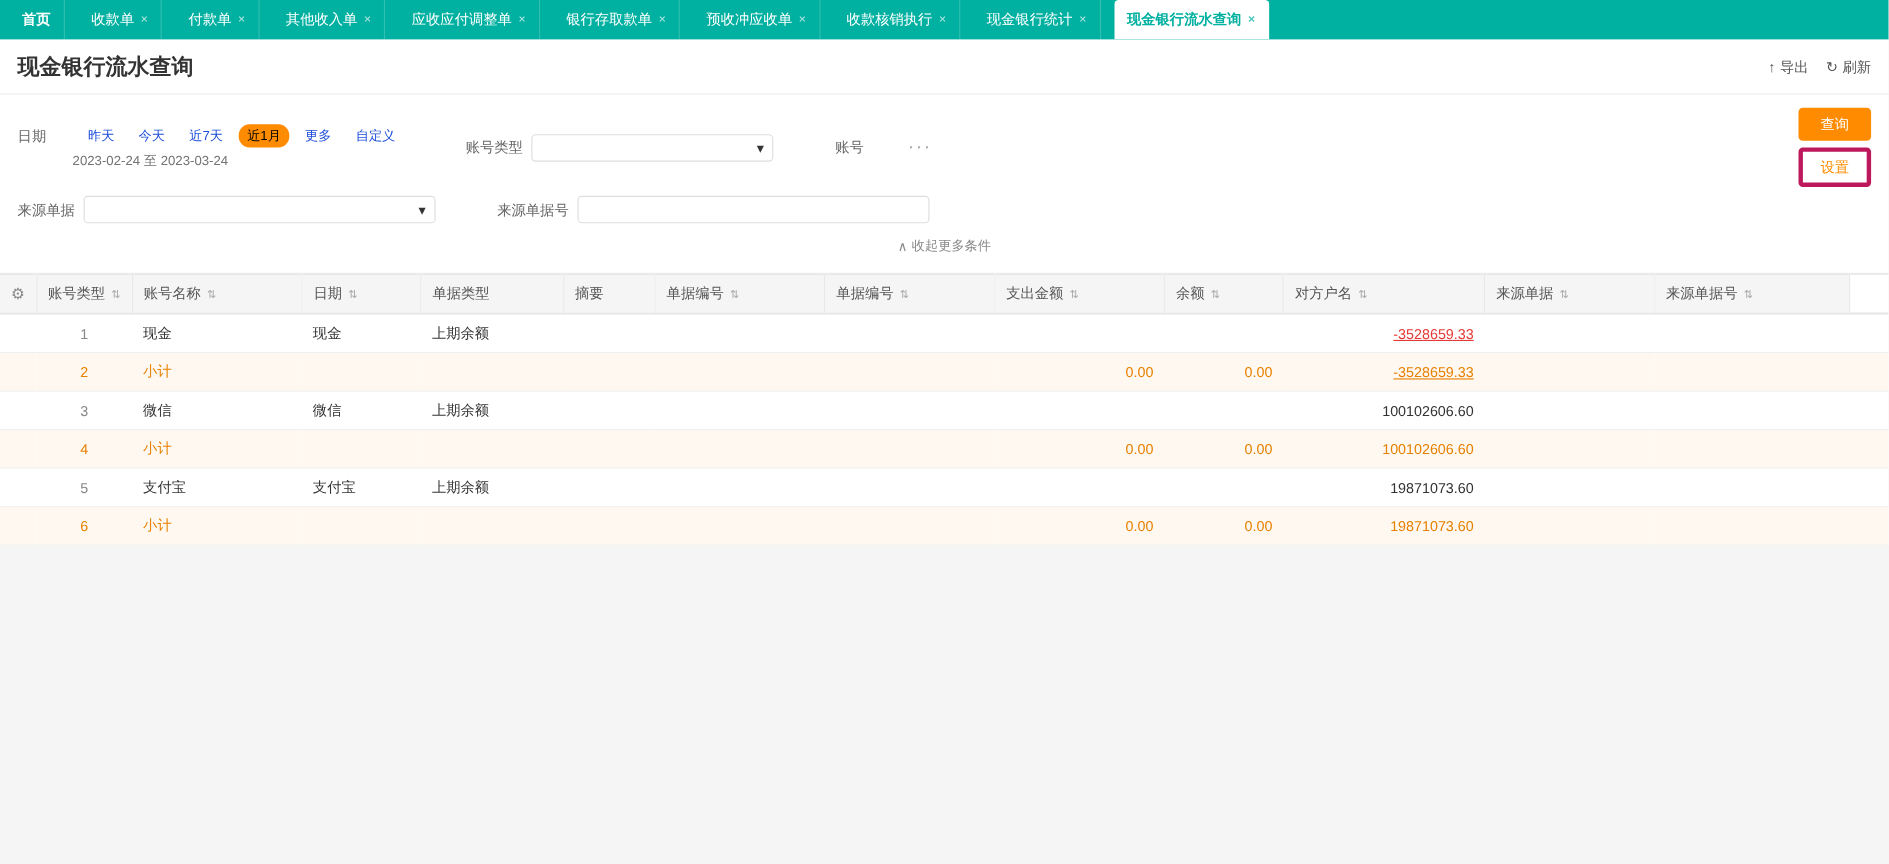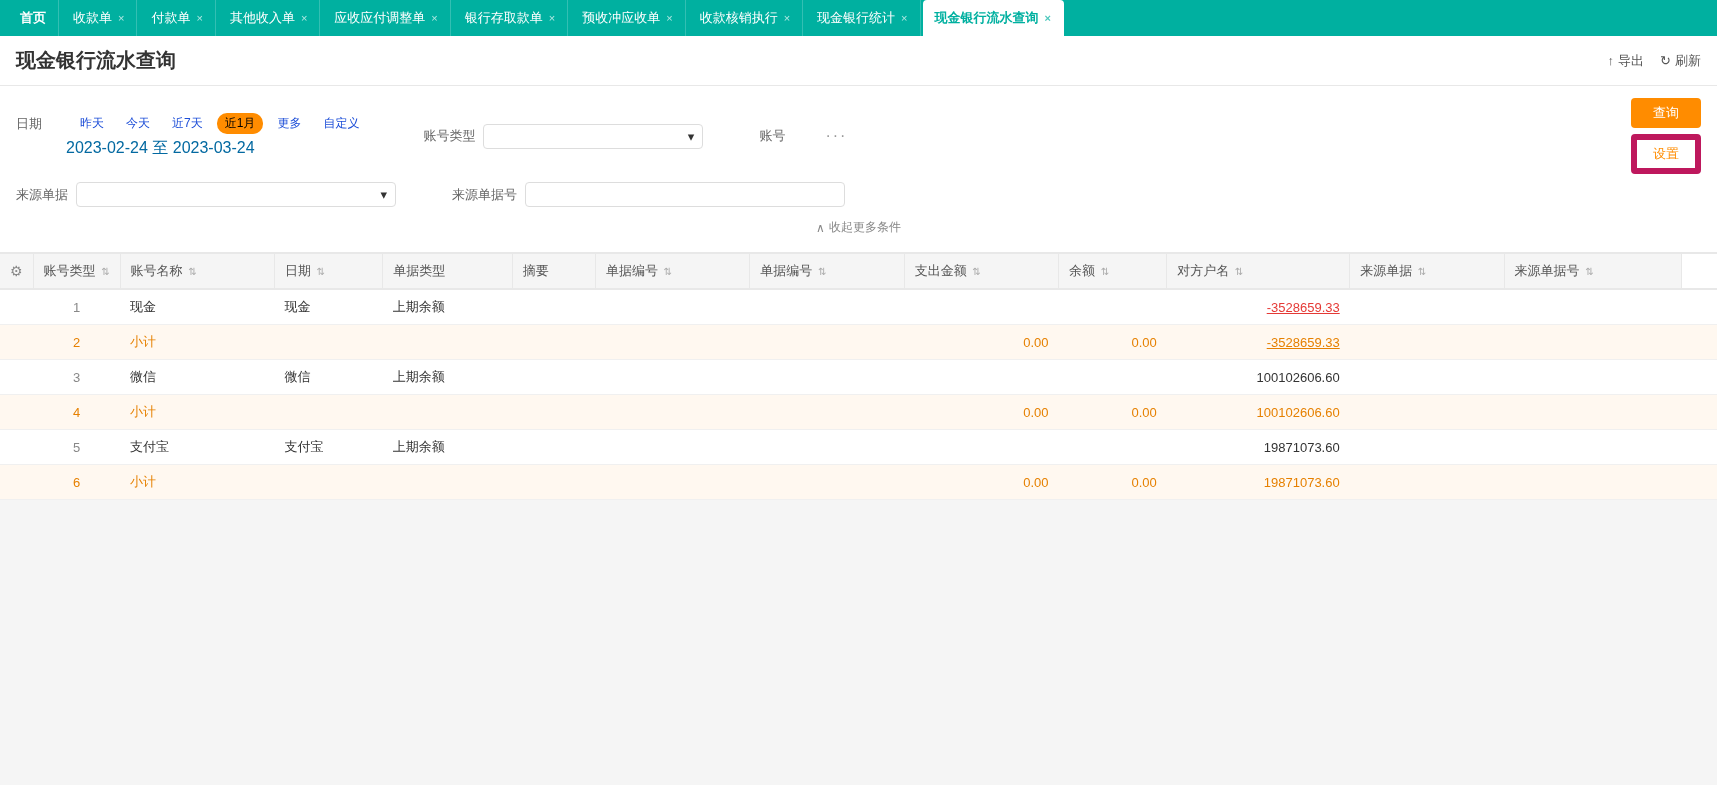--- a/index.html
+++ b/index.html
@@ -5,21 +5,21 @@
     * { box-sizing: border-box; margin: 0; padding: 0; }
     body { font-family: 'Microsoft YaHei', Arial, sans-serif; font-size: 13px; background: #f5f5f5; color: #333; }
 
     
     .top-nav {
       background: #00b0a0;
       display: flex;
       align-items: center;
       height: 36px;
       padding: 0 8px;
-      gap: 2px;
+      gap: 12px;
       overflow: hidden;
     }
     .nav-tab {
       display: flex;
       align-items: center;
       padding: 0 12px;
       height: 36px;
       color: #fff;
       font-size: 13px;
       cursor: pointer;
@@ -93,22 +93,22 @@
       cursor: pointer;
       font-size: 12px;
       color: #1d4ed8;
     }
     .date-quick-btn.active {
       background: #ff8c00;
       color: #000000;
       border-radius: 10px;
     }
     .date-range-text {
-      font-size: 16px;
-      color: #0369a1;
+      font-size: 12px;
+      color: #737373;
     }
     .filter-select {
       display: flex;
       align-items: center;
       border: 1px solid #ddd;
       border-radius: 4px;
       padding: 4px 8px;
       min-width: 180px;
       background: #fff;
       cursor: pointer;
@@ -136,21 +136,21 @@
       border: none;
       border-radius: 4px;
       padding: 6px 20px;
       cursor: pointer;
       font-size: 13px;
       text-align: center;
     }
     .btn-settings {
       background: #fff;
       color: #ff8c00;
-      border: 6px solid #be185d;
+      border: 4px solid #be185d;
       border-radius: 4px;
       padding: 5px 16px;
       cursor: pointer;
       font-size: 13px;
     }
     .filter-action-col {
       display: flex;
       flex-direction: column;
       gap: 6px;
       margin-left: auto;

